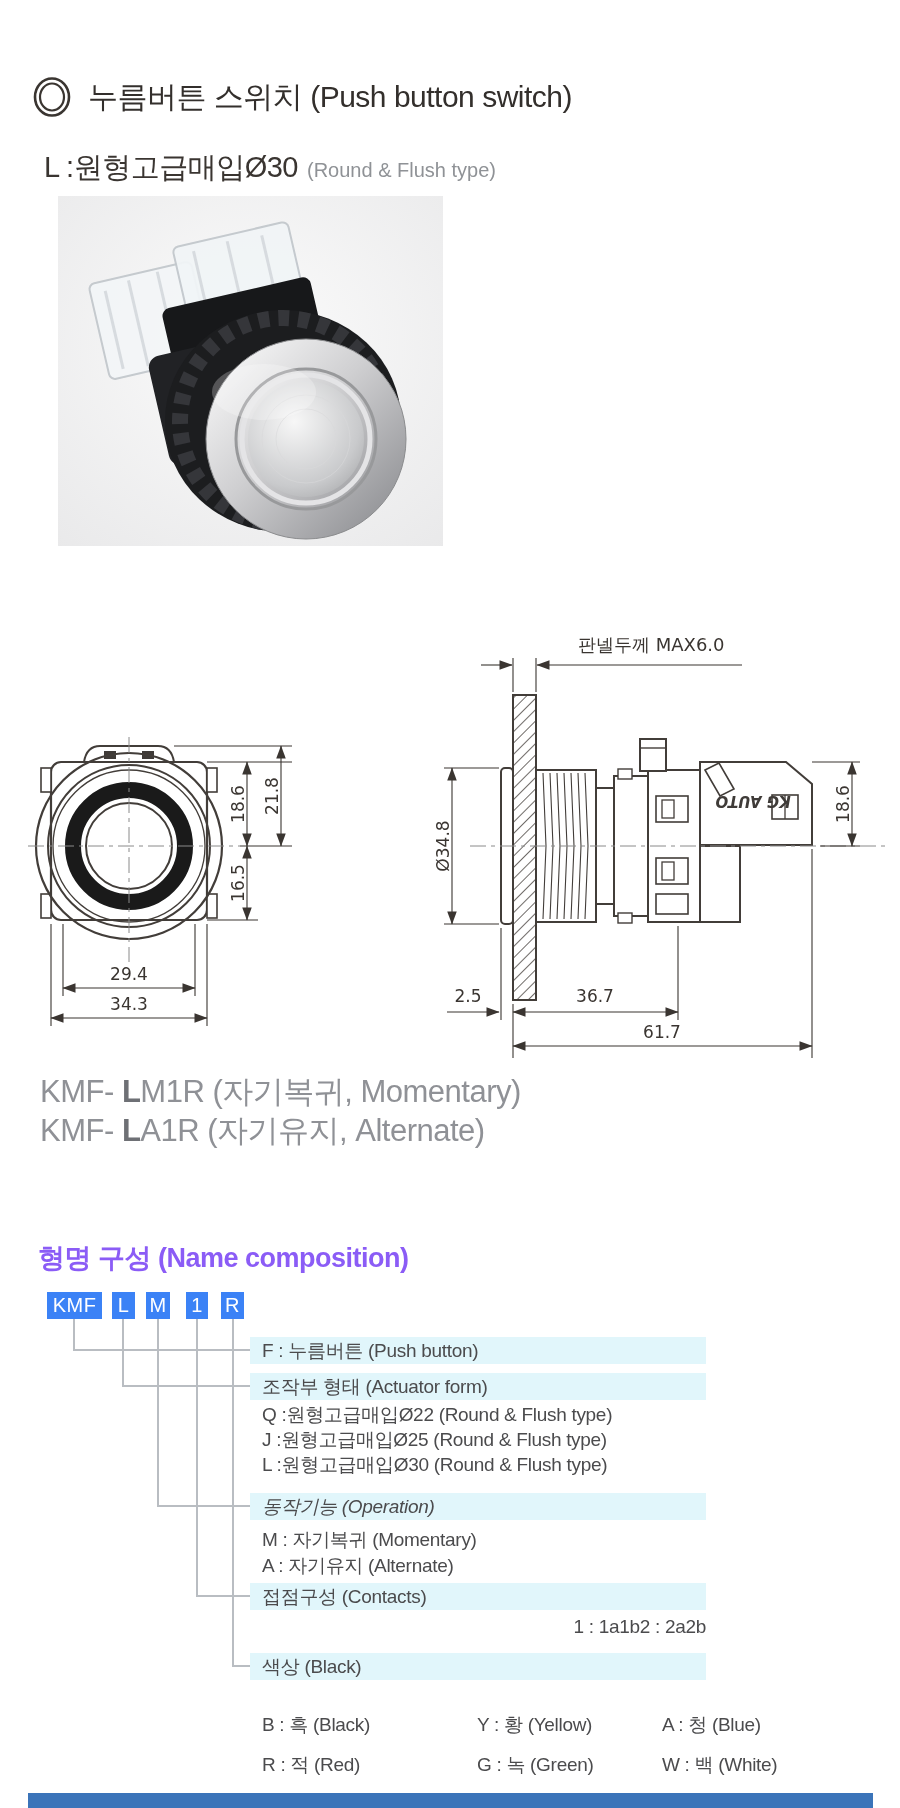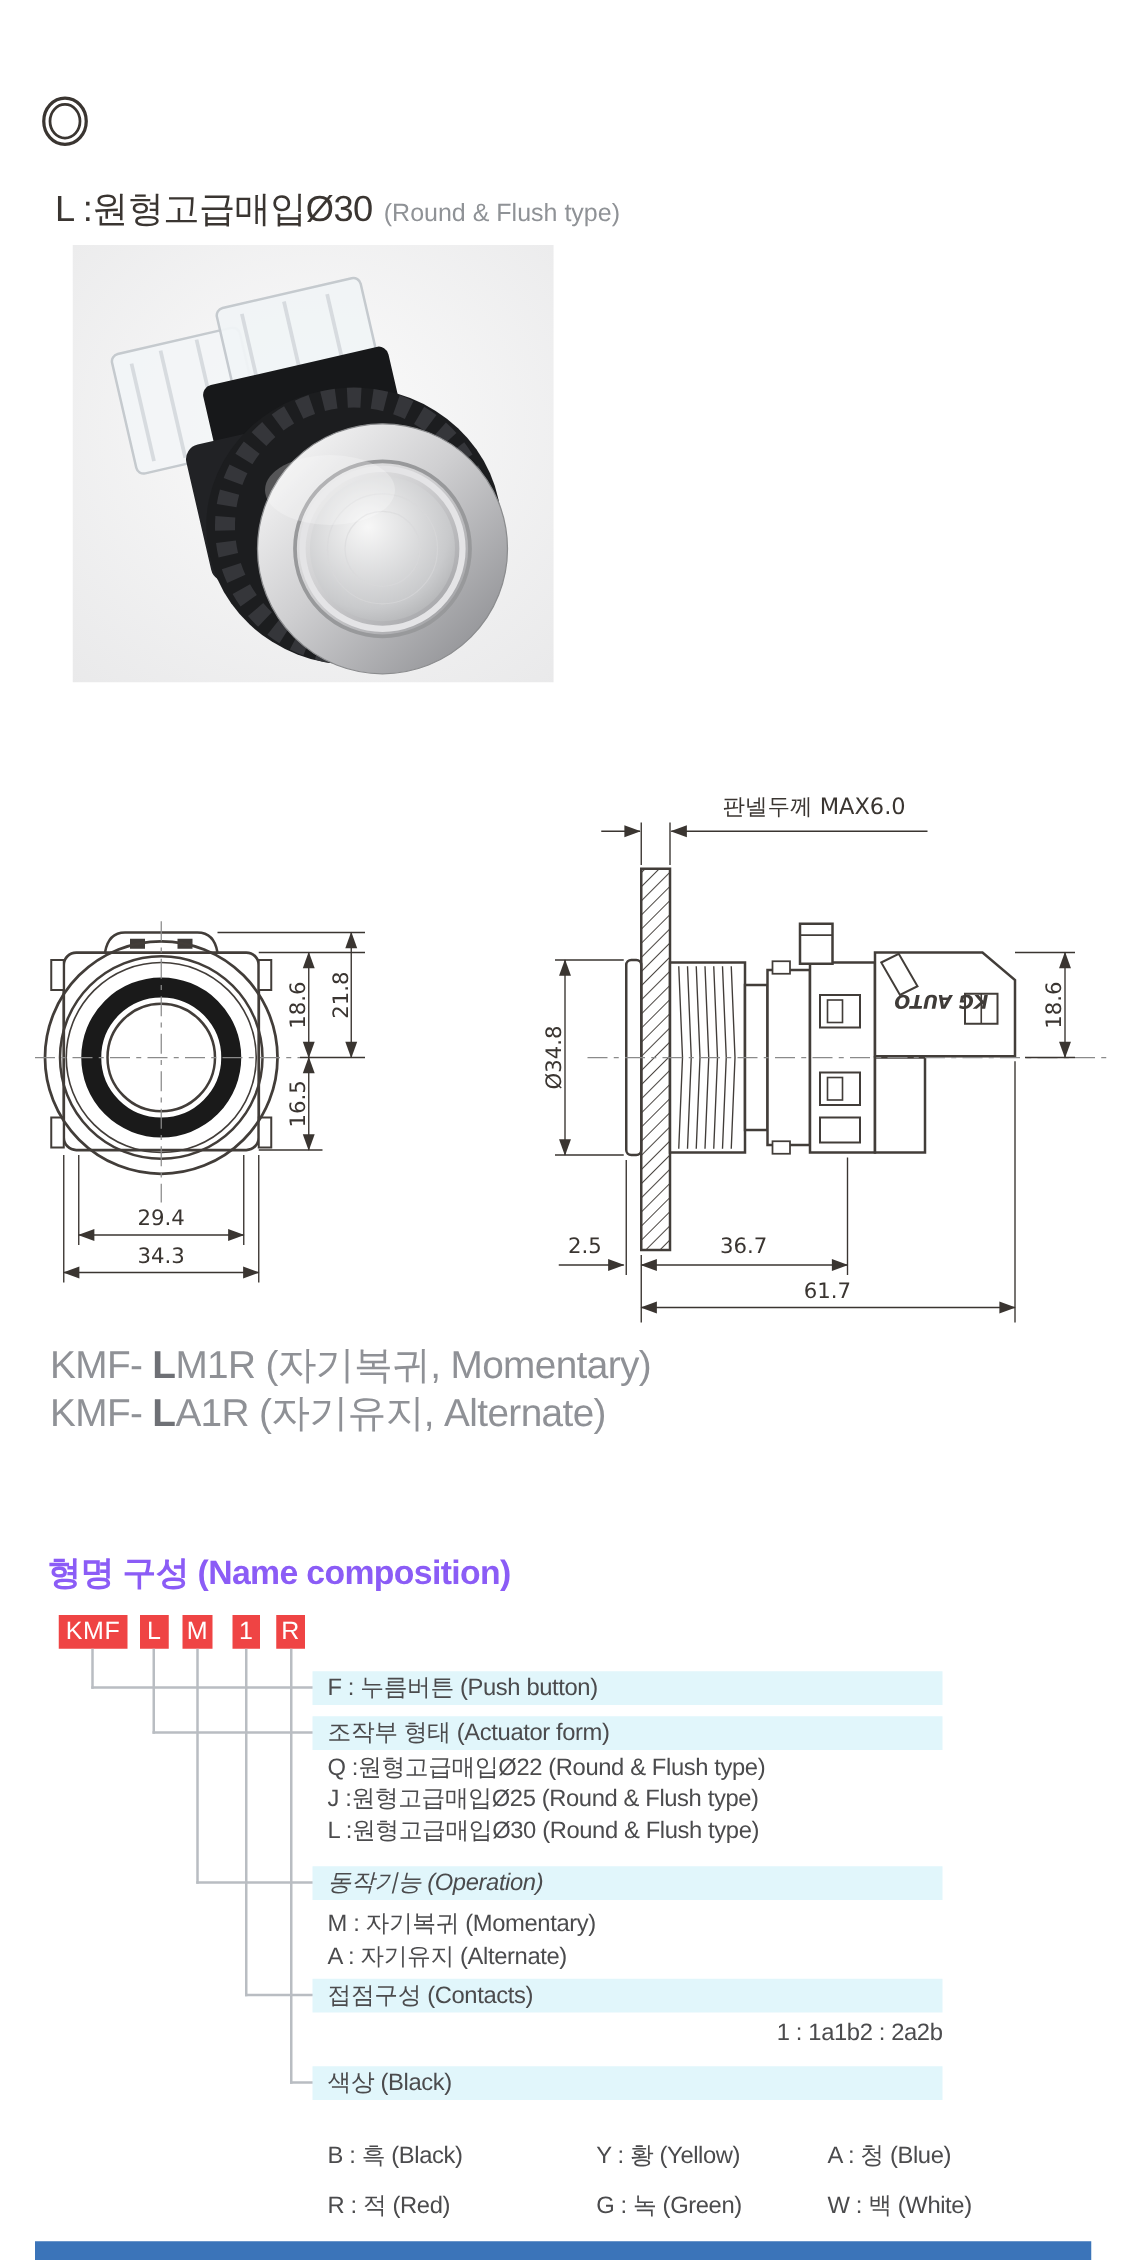--- a/index.html
+++ b/index.html
@@ -16,48 +16,49 @@
   .photo-svg{position:absolute;left:58px;top:196px;}
   .draw-svg{position:absolute;left:0px;top:540px;}
   
   .models{position:absolute;top:1072px;left:40px;font-size:31px;line-height:39px;
           color:#8f9196;letter-spacing:-0.5px;white-space:nowrap;}
   .models b{color:#6e7075;font-weight:700;}
   
   .comp-heading{position:absolute;top:1240px;left:38px;margin:0;font-size:27px;font-weight:700;
                 color:#8b5cf6;letter-spacing:-0.5px;white-space:nowrap;}
   
-  .cbox{position:absolute;height:27px;background:#ef4444;color:#ffffff;font-size:20px;
+  .cbox{position:absolute;height:27px;background:#3b82f6;color:#ffffff;font-size:20px;
         display:flex;align-items:center;justify-content:center;letter-spacing:0.5px;}
   
   .vline,.hline{position:absolute;background:#b9bdc2;}
   .vline{width:2px;}
   .hline{height:2px;}
   
-  .crow{position:absolute;left:250px;width:504px;font-size:19px;color:#4b4b4d;
+  .crow{position:absolute;left:250px;width:456px;font-size:19px;color:#4b4b4d;
         padding-left:12px;box-sizing:border-box;white-space:nowrap;letter-spacing:-0.3px;}
   .band{background:#e1f6fb;height:27px;line-height:27px;}
   .plain{height:25px;line-height:25px;}
   .ca{display:inline-block;width:215px;}
   .ca2{display:inline-block;width:168px;}
   .cb{display:inline-block;width:185px;}
   
   .footer-bar{position:absolute;left:28px;top:1793px;width:845px;height:15px;background:#3b74b9;}
   text{font-family:"DejaVu Sans","Liberation Sans",sans-serif;}
 </style>
 </head>
 <body>
 
 <div class="page">
 
   <div class="hdr">
     <svg width="40" height="42" viewBox="0 0 40 42">
       <ellipse cx="20" cy="21" rx="17" ry="18.5" fill="none" stroke="#3a3531" stroke-width="2.6"></ellipse>
       <ellipse cx="20" cy="21" rx="12" ry="13.5" fill="none" stroke="#3a3531" stroke-width="2.2"></ellipse>
     </svg>
+    <h1><span>누름버튼 스위치</span> <span>(Push button switch)</span></h1>
   </div>
 
   <div class="subtype">
     <span class="kcode">L :</span><span class="kname">원형고급매입Ø30</span><span class="en">(Round &amp; Flush type)</span>
   </div>
 
   <svg class="photo-svg" width="385" height="350" viewBox="0 0 385 350">
     <defs>
       <radialGradient id="pbg" cx="50%" cy="42%" r="78%">
         <stop offset="0" stop-color="#fbfbfb"></stop>

